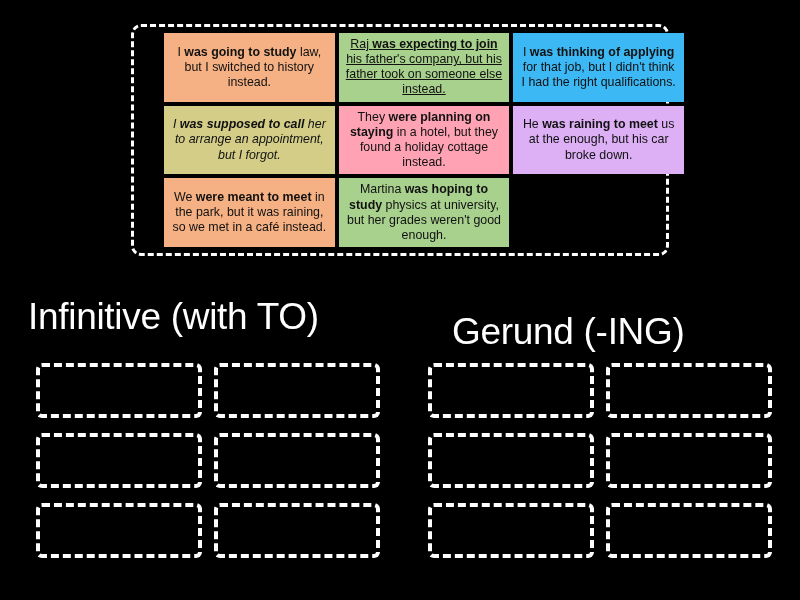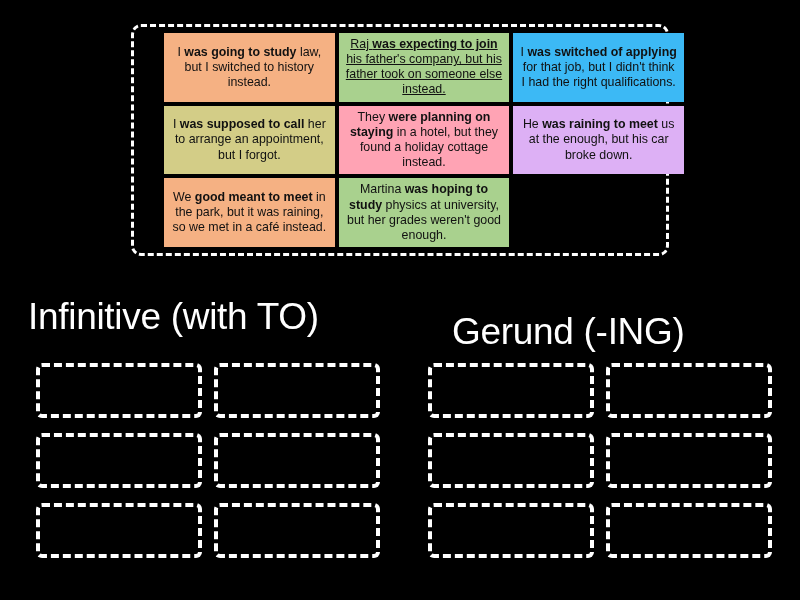--- a/index.html
+++ b/index.html
@@ -89,33 +89,33 @@
 
 <div id="tile-tray">
   <div id="tile-grid">
       <div class="tile" style="background: rgb(245, 177, 131);">
         <span class="txt"><span>I </span><b>was going to study</b><span> law, but I switched to history instead.</span></span>
       </div>
       <div class="tile" style="background: rgb(169, 209, 142); text-decoration: underline;">
         <span class="txt"><span>Raj </span><b>was expecting to join</b><span> his father's company, but his father took on someone else instead.</span></span>
       </div>
       <div class="tile" style="background: rgb(60, 185, 245);">
-        <span class="txt"><span>I </span><b>was switched of applying</b><span> for that job, but I didn't think I had the right qualifications.</span></span>
+        <span class="txt"><span>I </span><b>was thinking of applying</b><span> for that job, but I didn't think I had the right qualifications.</span></span>
       </div>
-      <div class="tile" style="background: rgb(211, 205, 135);">
+      <div class="tile" style="background: rgb(211, 205, 135); font-style: italic;">
         <span class="txt"><span>I </span><b>was supposed to call</b><span> her to arrange an appointment, but I forgot.</span></span>
       </div>
       <div class="tile" style="background: rgb(255, 163, 180);">
         <span class="txt"><span>They </span><b>were planning on staying</b><span> in a hotel, but they found a holiday cottage instead.</span></span>
       </div>
       <div class="tile" style="background: rgb(221, 176, 245);">
         <span class="txt"><span>He </span><b>was raining to meet</b><span> us at the enough, but his car broke down.</span></span>
       </div>
       <div class="tile" style="background: rgb(245, 177, 131);">
-        <span class="txt"><span>We </span><b>good meant to meet</b><span> in the park, but it was raining, so we met in a café instead.</span></span>
+        <span class="txt"><span>We </span><b>were meant to meet</b><span> in the park, but it was raining, so we met in a café instead.</span></span>
       </div>
       <div class="tile" style="background: rgb(169, 209, 142); justify-content: center;">
         <span class="txt"><span>Martina </span><b>was hoping to study</b><span> physics at university, but her grades weren't good enough.</span></span>
       </div>
     </div>
 </div>
 
 <div class="col-heading" id="heading-infinitive">Infinitive (with TO)</div>
 
 <div class="col-heading" id="heading-gerund">Gerund (-ING)</div>

